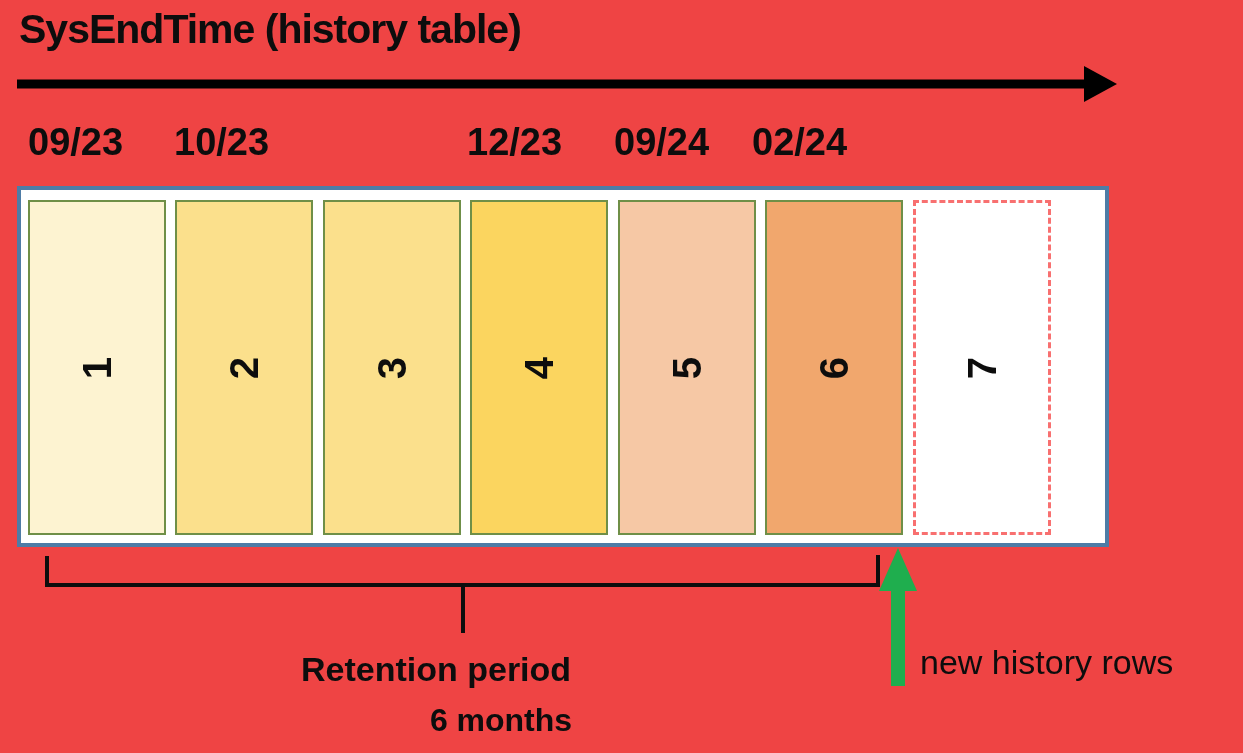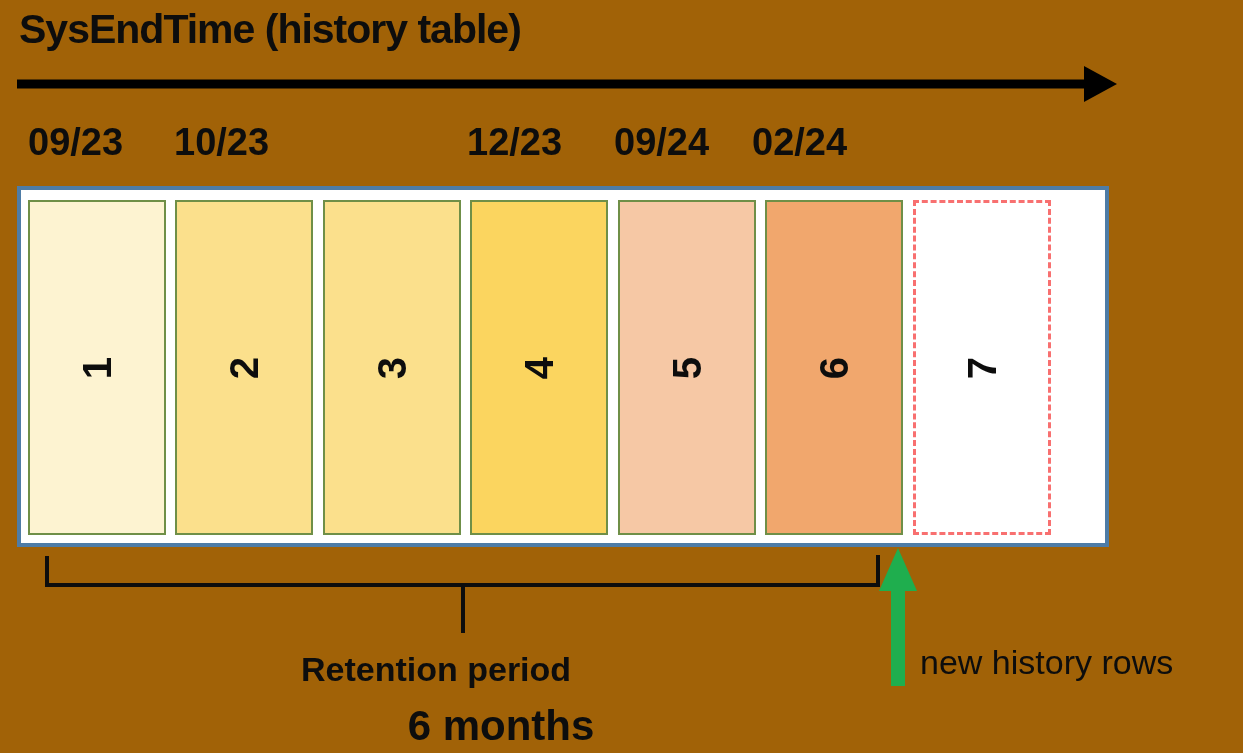--- a/index.html
+++ b/index.html
@@ -1,19 +1,19 @@
 <!DOCTYPE html>
 <html><head>
 <meta charset="utf-8">
 <style>
   html,body{margin:0;padding:0;background:#fff;}
   .canvas{
     position:relative;
     width:1243px;height:753px;
-    background:#a16207;
+    background:#ef4444;
     font-family:"Liberation Sans", sans-serif;
     color:#0d0d0d;
     overflow:hidden;
   }
   .title{
     position:absolute;left:19px;top:6px;
     font-size:41px;font-weight:700;letter-spacing:-1px;
     white-space:nowrap;
   }
   .overlay{
@@ -47,21 +47,21 @@
     transform:rotate(-90deg);
     font-size:40px;font-weight:700;
     line-height:1;
   }
   .retention-line1{
     position:absolute;left:301px;top:650px;width:340px;
     text-align:left;font-size:34px;font-weight:700;white-space:nowrap;
   }
   .retention-line2{
     position:absolute;left:331px;top:702px;width:340px;
-    text-align:center;font-size:42px;font-weight:700;white-space:nowrap;
+    text-align:center;font-size:32px;font-weight:700;white-space:nowrap;
   }
   .new-rows-label{
     position:absolute;left:920px;top:643px;
     font-size:34px;font-weight:400;white-space:nowrap;
   }
 </style>
 </head>
 <body>
 
 <div class="canvas">

